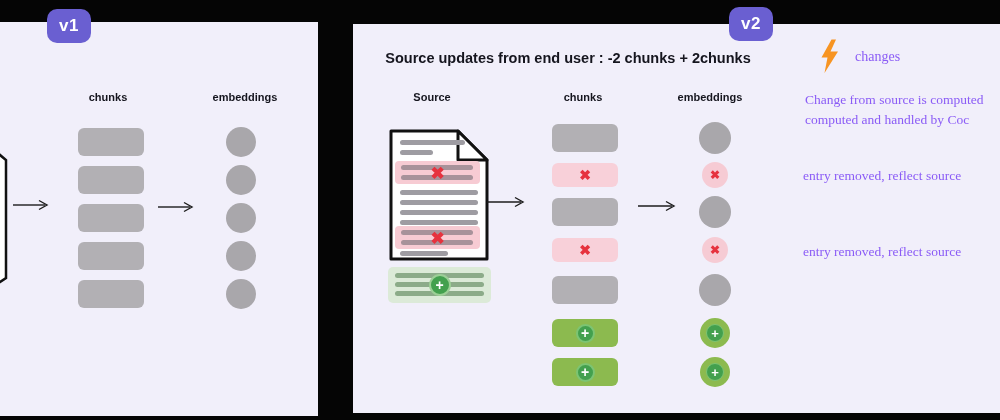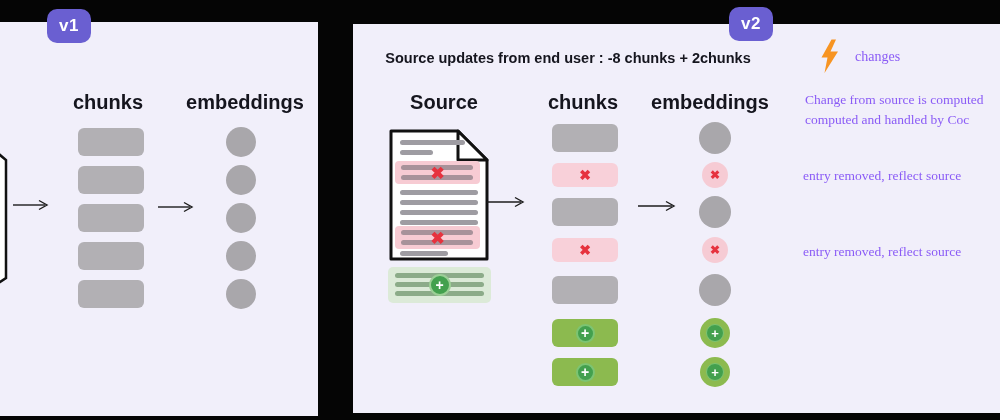--- a/index.html
+++ b/index.html
@@ -6,21 +6,21 @@
   .stage{position:relative;width:1000px;height:420px;background:#050505;overflow:hidden;
          font-family:"Liberation Sans",sans-serif;color:#15151e;}
   .panel{position:absolute;background:#f1effa;}
   #panel-v1{left:0;top:22px;width:318px;height:394px;overflow:hidden;}
   #panel-v2{left:353px;top:24px;width:647px;height:389px;overflow:hidden;}
   .badge{position:absolute;background:#6a5fd1;color:#fff;font-weight:bold;font-size:17px;
          width:44px;height:34px;border-radius:10px;display:flex;align-items:center;
          justify-content:center;z-index:6;letter-spacing:.5px;}
   #badge-v1{left:47px;top:9px;}
   #badge-v2{left:729px;top:7px;}
-  .hdr{position:absolute;font-weight:bold;font-size:20px;white-space:nowrap;transform:translateX(-50%);}
+  .hdr{position:absolute;font-weight:bold;font-size:11px;white-space:nowrap;transform:translateX(-50%);}
   .title{position:absolute;font-weight:bold;font-size:14.5px;white-space:nowrap;transform:translateX(-50%);}
   .chunk{position:absolute;border-radius:6px;display:flex;align-items:center;justify-content:center;}
   .chunk.gray{background:#b2b0b4;}
   .chunk.removed{background:#f8d0d9;}
   .chunk.added{background:#8cba4f;}
   .dot{position:absolute;border-radius:50%;display:flex;align-items:center;justify-content:center;}
   .dot.gray{background:#a9a7ab;}
   .dot.removed{background:#f6cbd4;}
   .dot.added{background:#8cba4f;}
   .x-icon{color:#e6323e;font-weight:bold;font-size:14px;line-height:1;}
@@ -79,22 +79,22 @@
         <div class="chunk gray" style="left: 78px; top: 182px; width: 66px; height: 28px;"></div>
         <div class="dot gray" style="left: 226px; top: 181px; width: 30px; height: 30px;"></div>
         <div class="chunk gray" style="left: 78px; top: 220px; width: 66px; height: 28px;"></div>
         <div class="dot gray" style="left: 226px; top: 219px; width: 30px; height: 30px;"></div>
         <div class="chunk gray" style="left: 78px; top: 258px; width: 66px; height: 28px;"></div>
         <div class="dot gray" style="left: 226px; top: 257px; width: 30px; height: 30px;"></div>
       </div>
   </div>
 
   <div class="panel" id="panel-v2">
-    <div class="title" style="left:215px;top:26px;">Source updates from end user : -8 chunks + 2chunks</div>
-    <div class="hdr" style="left:91px;top:67px;">Source</div>
+    <div class="title" style="left:215px;top:26px;">Source updates from end user : -2 chunks + 2chunks</div>
+    <div class="hdr" style="left:79px;top:67px;">Source</div>
     <div class="hdr" style="left:230px;top:67px;">chunks</div>
     <div class="hdr" style="left:357px;top:67px;">embeddings</div>
 
     <div class="doc">
       <svg width="102" height="134" style="position:absolute;left:0;top:0;">
         <path d="M3,3 H70 L99,32 V131 H3 Z" fill="#ffffff" stroke="#111111" stroke-width="3" stroke-linejoin="round"></path>
         <path d="M70,3 V32 H99 Z" fill="#ffffff" stroke="#111111" stroke-width="3" stroke-linejoin="round"></path>
       </svg>
       <div class="dline" style="left:12px;top:12px;width:65px;"></div>
       <div class="dline" style="left:12px;top:22px;width:33px;"></div>

